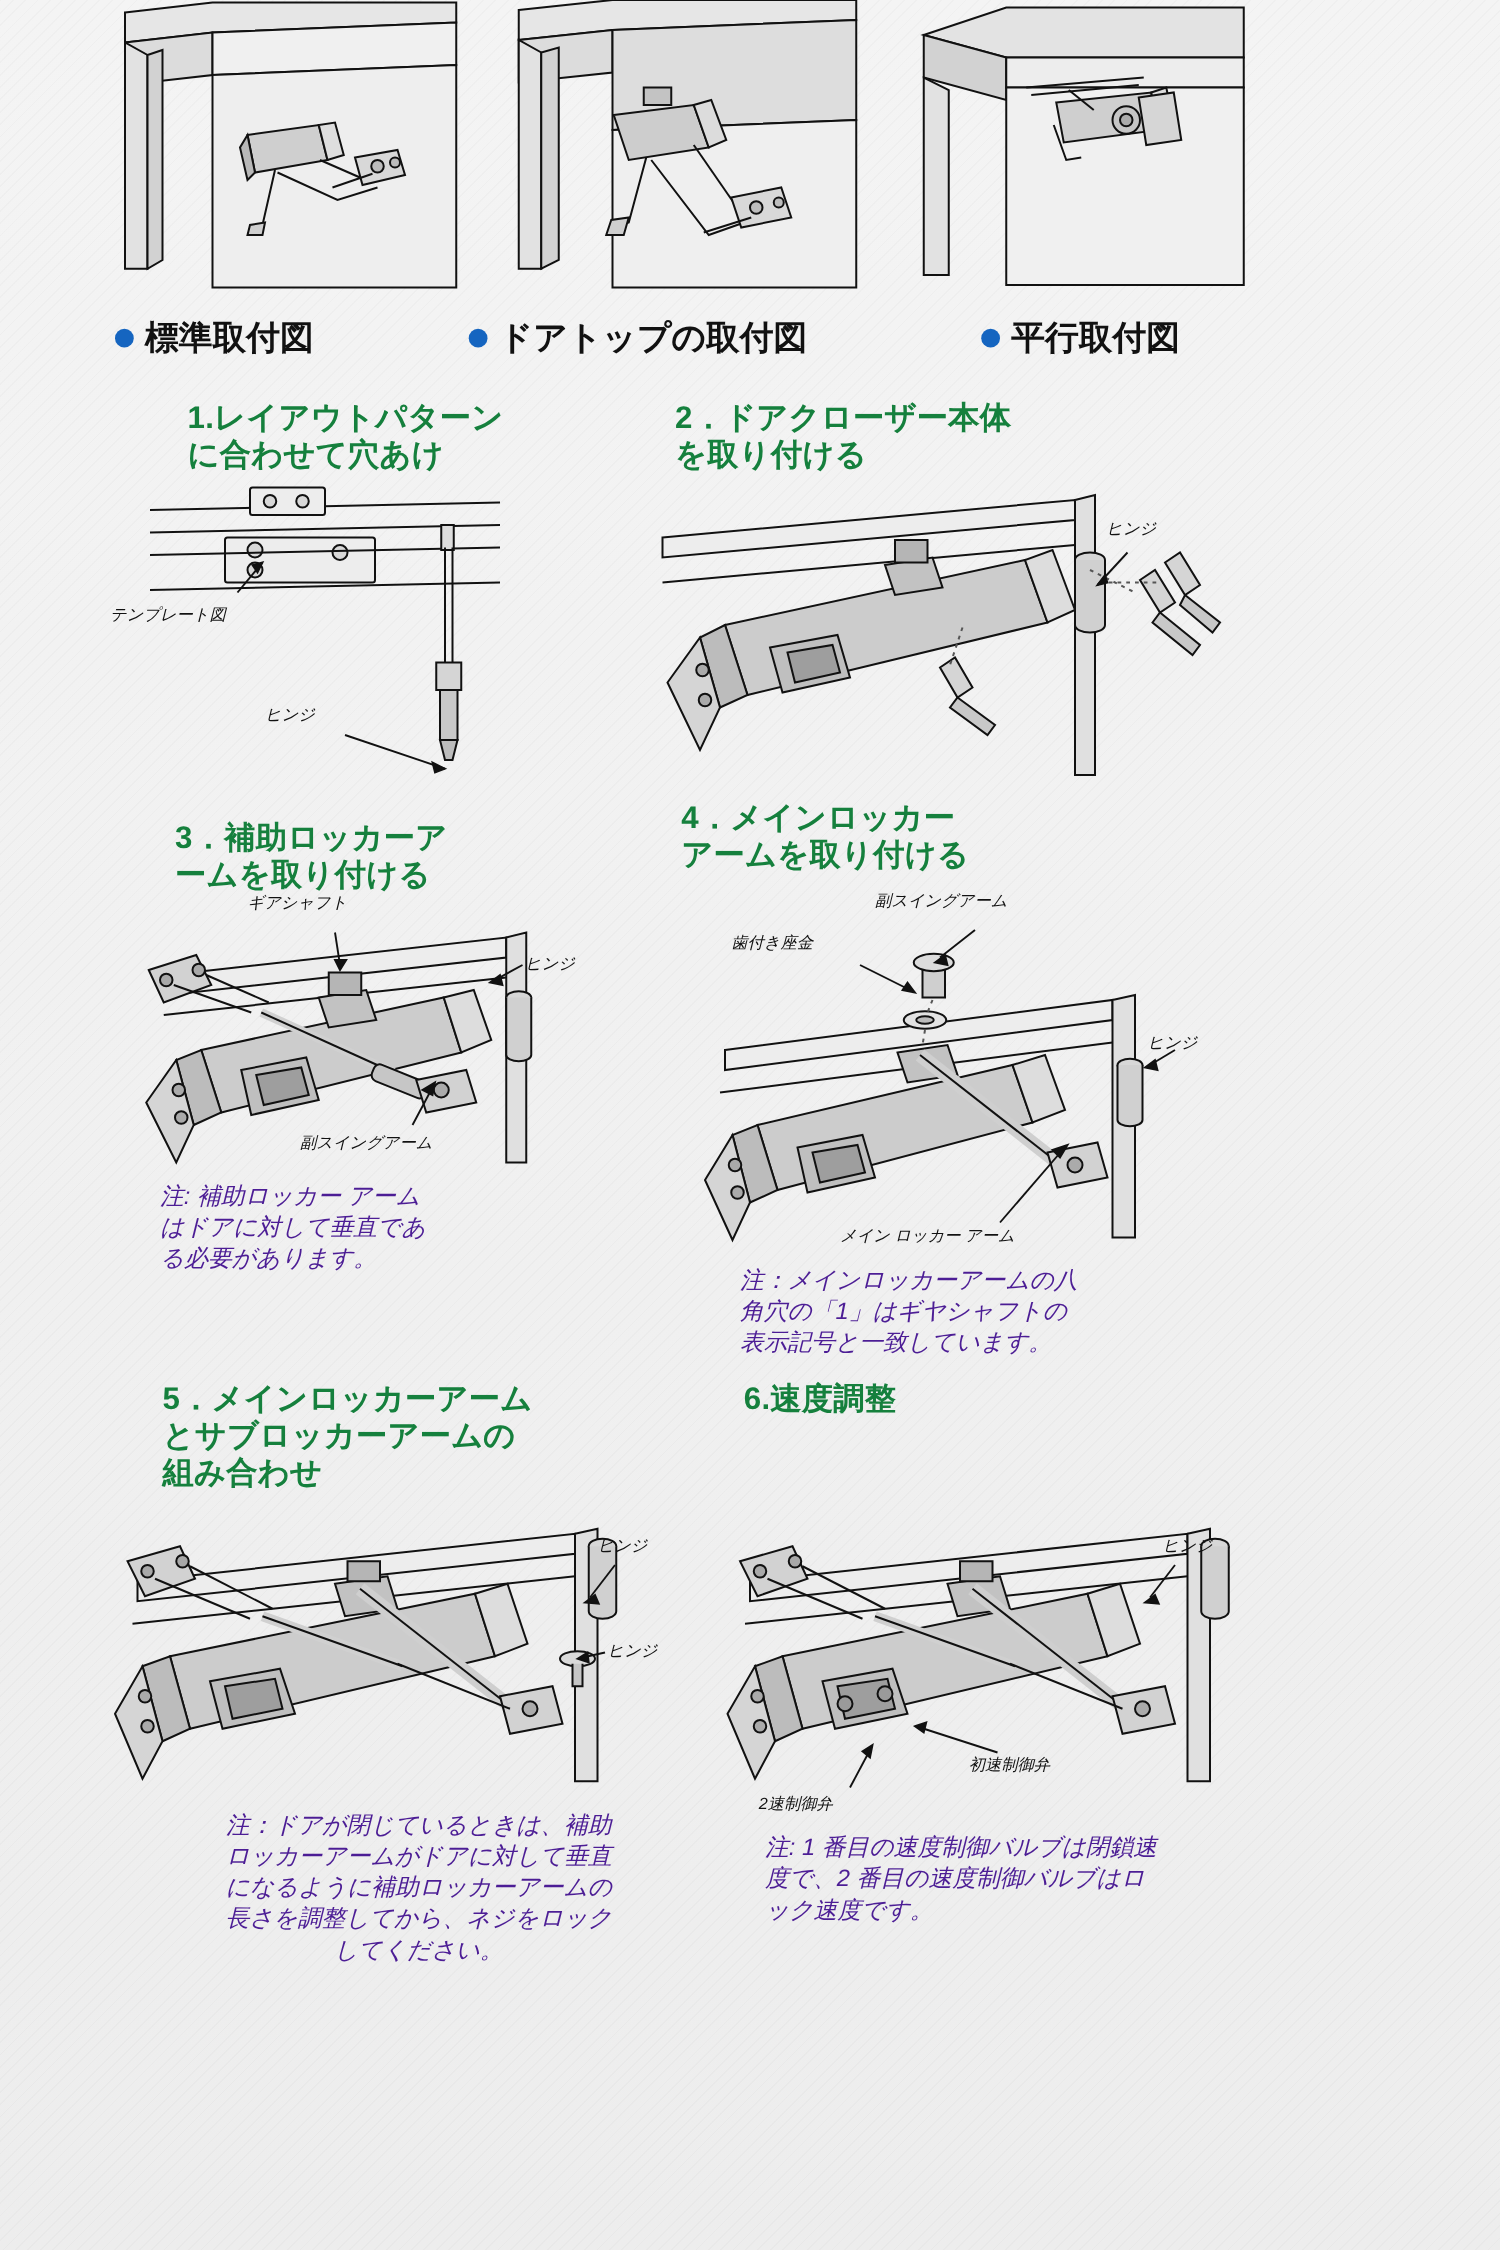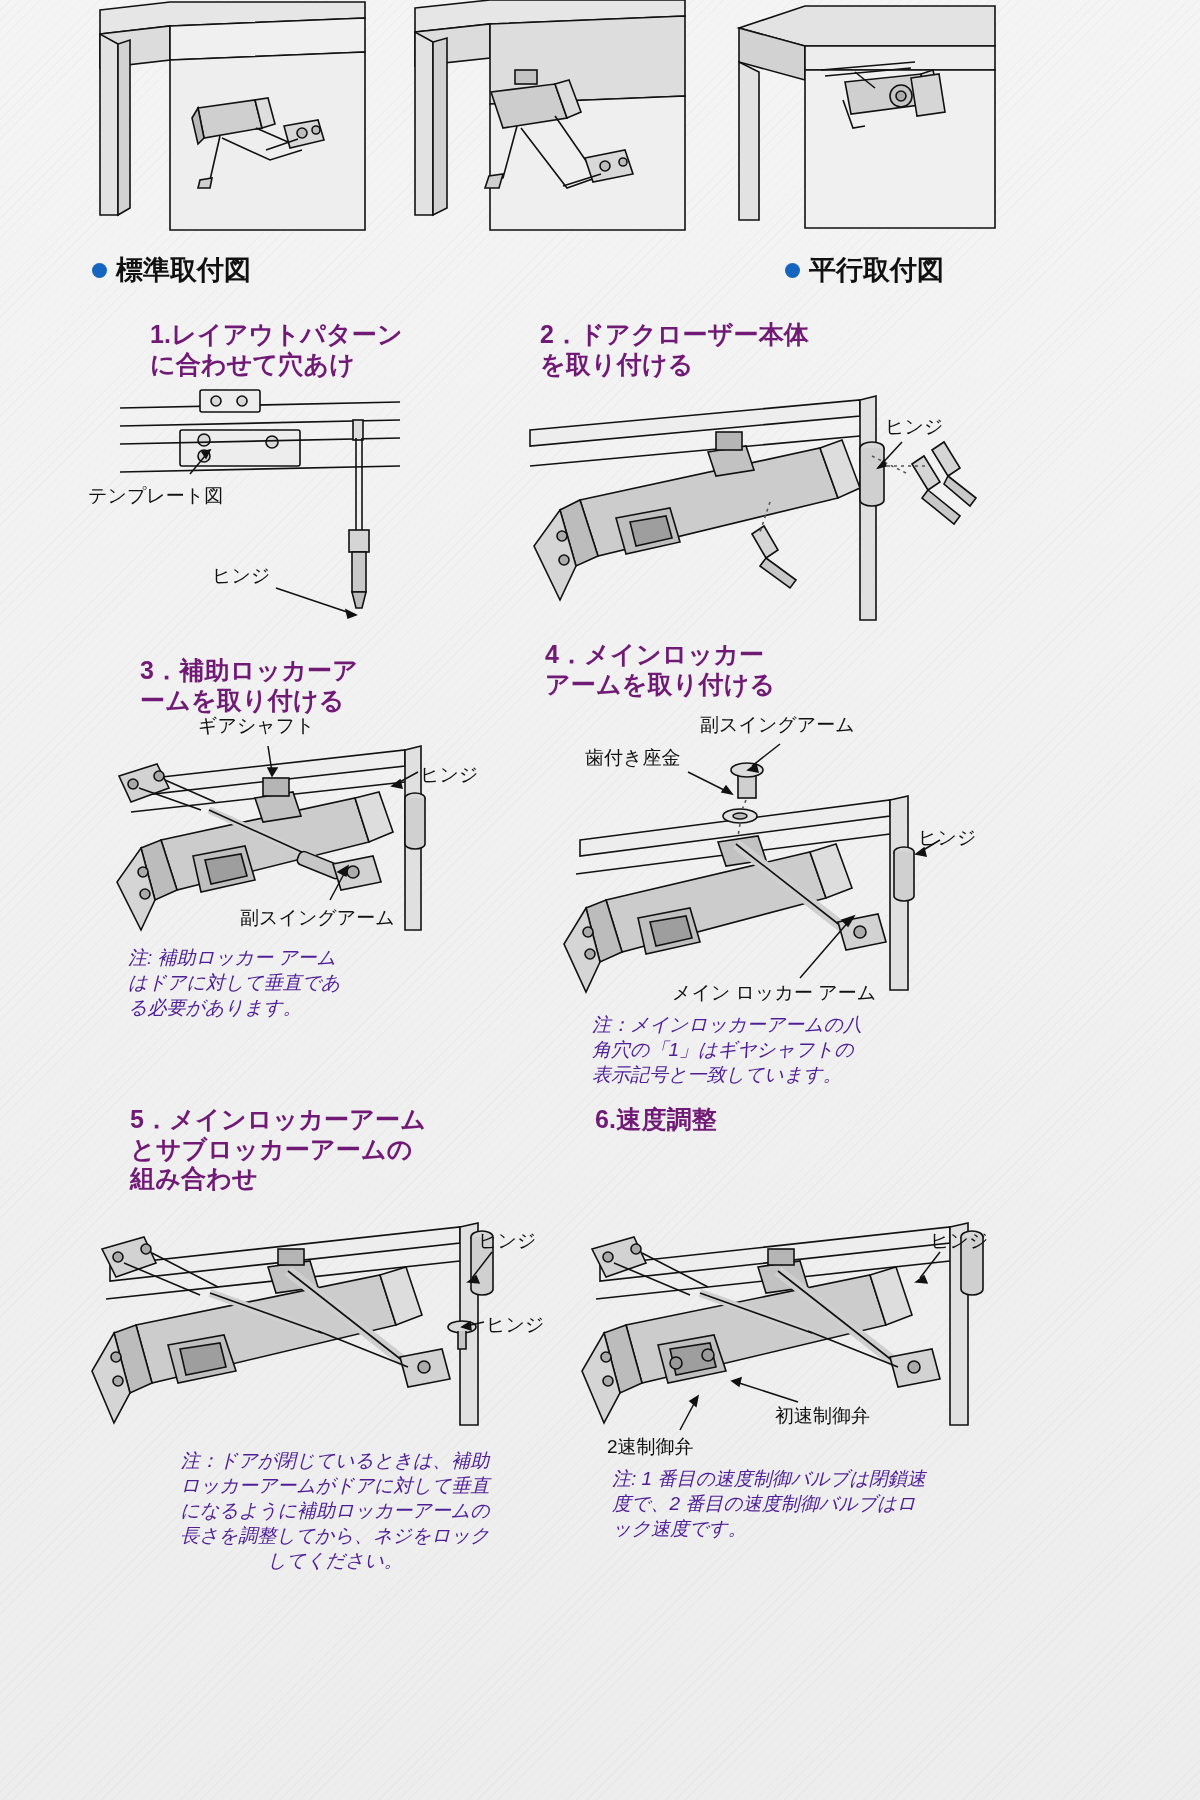--- a/index.html
+++ b/index.html
@@ -22,25 +22,25 @@
   .page{position:absolute;inset:0;z-index:1;}
   .abs{position:absolute;}
   .hdr-label{
     font-size:27px;font-weight:bold;color:#111;white-space:nowrap;
     display:flex;align-items:center;gap:9px;
   }
   .dot{
     width:15px;height:15px;border-radius:50%;background:#1565c0;display:inline-block;flex:0 0 auto;
   }
   .step-title{
-    color:#701a75;font-weight:bold;font-size:25px;line-height:1.18;white-space:pre-line;
+    color:#15803d;font-weight:bold;font-size:25px;line-height:1.18;white-space:pre-line;
     letter-spacing:.2px;
   }
   .callout{
-    font-size:19px;color:#111;white-space:nowrap;font-weight:500;
+    font-size:13px;color:#111;white-space:nowrap;font-weight:500;font-style:italic;
   }
   .note{
     color:#4c1d95;font-size:19px;line-height:1.32;white-space:pre-line;font-style:italic;
   }
   svg{display:block;overflow:visible;}
   .ln{stroke:#111;stroke-width:1.6;fill:none;}
   .lead{stroke:#111;stroke-width:1.5;fill:none;}
 </style>
 </head>
 <body>
@@ -121,20 +121,24 @@
         <circle cx="176" cy="96" r="5" fill="#ababab"></circle>
         <polygon points="186,78 214,74 220,112 192,116" fill="#d6d6d6"></polygon>
         <path d="M118 100 L128 128 L140 126"></path>
       </g>
     </svg>
   </div>
 
   <div class="abs hdr-label" style="left:92px;top:252px;text-align:right;">
     <span class="dot"></span>
     <span>標準取付図</span>
+  </div>
+  <div class="abs hdr-label" style="left:375px;top:252px;">
+    <span class="dot"></span>
+    <span>ドアトップの取付図</span>
   </div>
   <div class="abs hdr-label" style="left:785px;top:252px;">
     <span class="dot"></span>
     <span>平行取付図</span>
   </div>
 
   <div class="abs step-title" style="left:150px;top:320px;width:330px;">1.レイアウトパターン
 に合わせて穴あけ</div>
 
   <div class="abs" style="left:100px;top:380px;width:330px;height:250px;">

